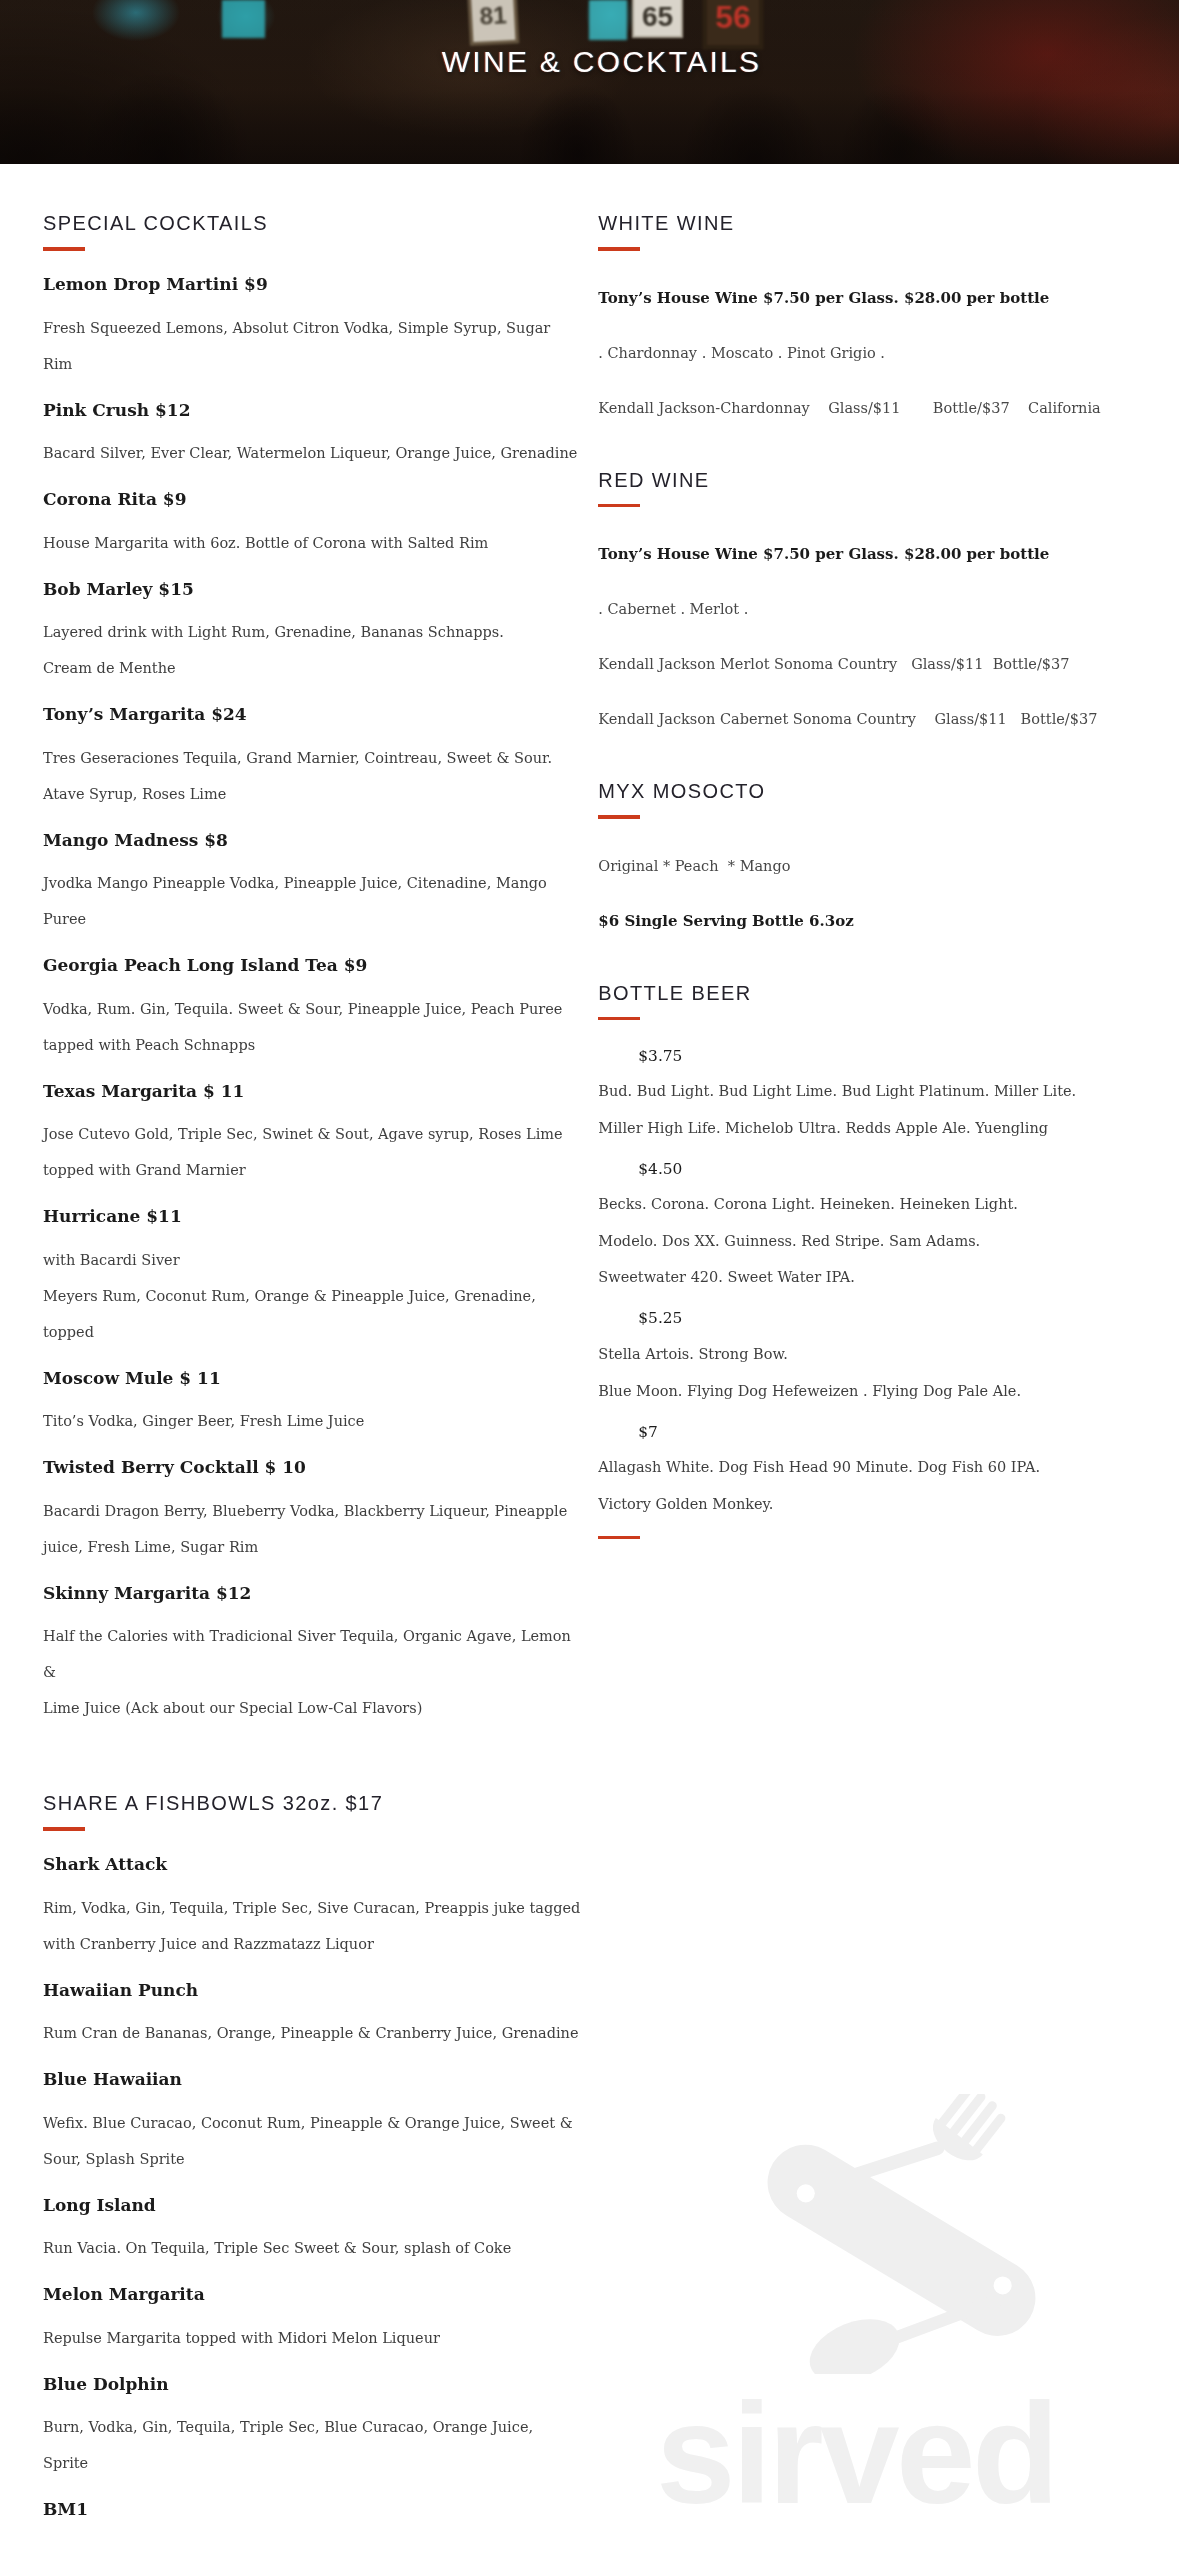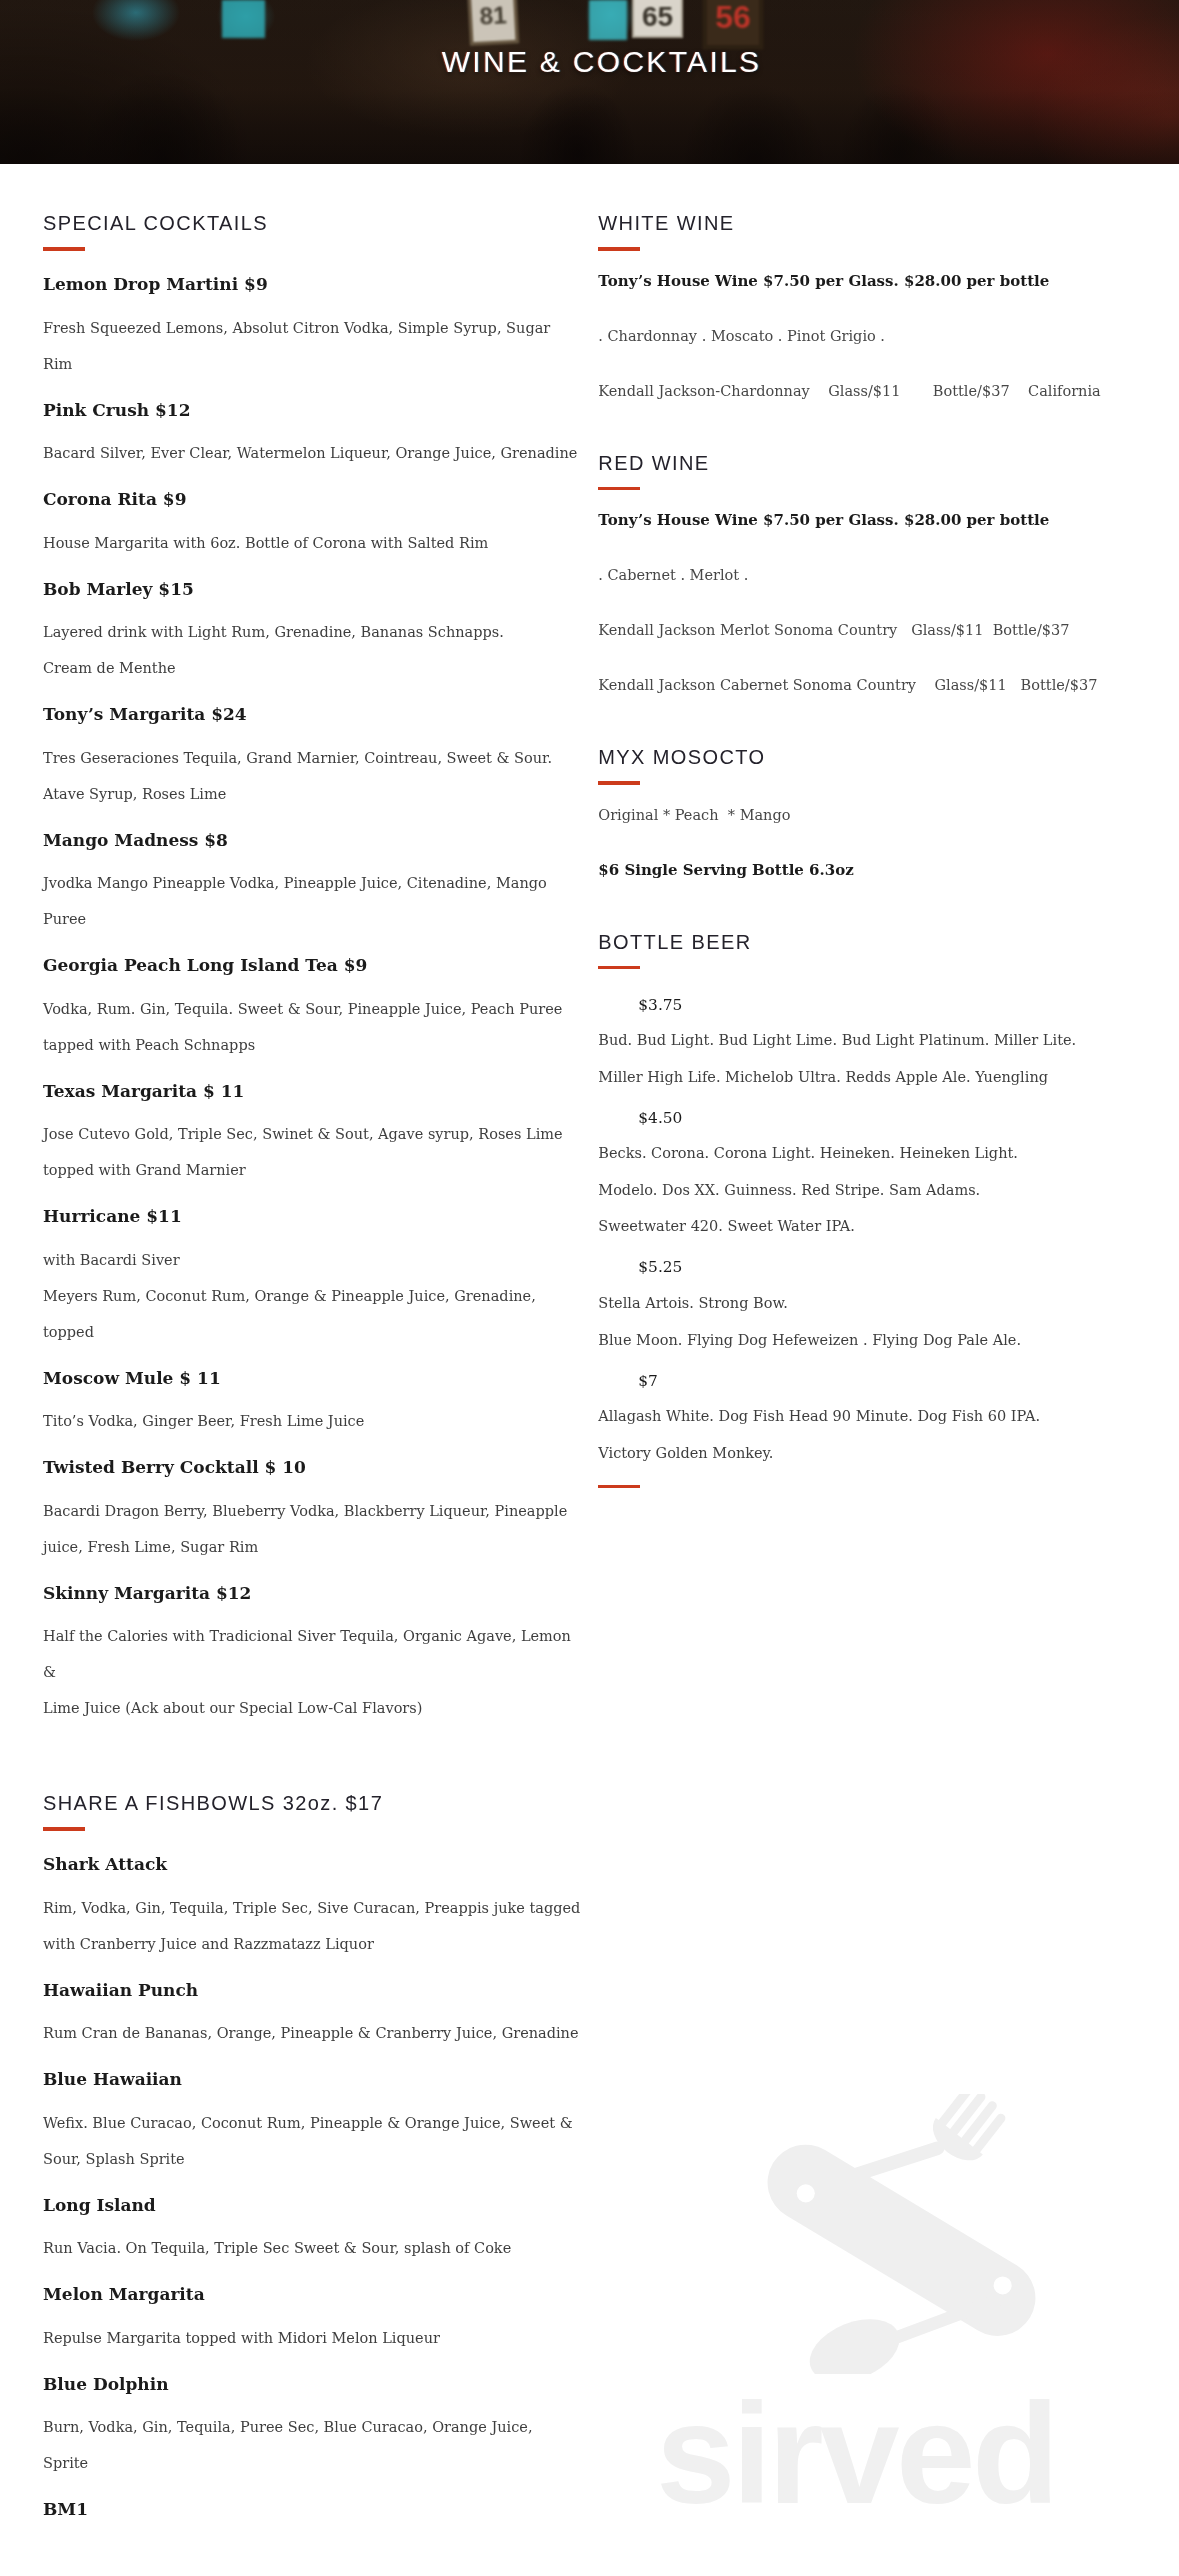--- a/index.html
+++ b/index.html
@@ -60,21 +60,21 @@
     font-size:20px;line-height:25px;letter-spacing:1.4px;color:var(--heading);
   }
   .rule{width:42px;height:3.6px;background:var(--accent-rule);margin-top:11px;}
   
   .menu-item{margin-top:22.6px;}
   .menu-item + .menu-item{margin-top:17px;}
   .item-name{margin:0 0 14.5px;font-size:17px;line-height:22px;font-weight:700;color:var(--item-name);white-space:pre-wrap;}
   .desc-line{font-size:14.5px;line-height:36px;color:var(--body-text);white-space:pre-wrap;}
   
   .wine-line{margin-top:33px;font-size:14.5px;line-height:22px;color:#474747;white-space:pre-wrap;}
-  .rule + .wine-line{margin-top:19px;}
+  .rule + .wine-line{margin-top:36px;}
   .wine-line.bold{font-weight:700;font-size:15px;color:var(--item-name);}
   .beer-group{margin-top:19px;}
   .rule + .beer-group{margin-top:24.4px;}
   .beer-price{font-size:15.4px;line-height:22px;font-weight:400;color:var(--item-name);margin-bottom:13.6px;margin-left:40px;}
   .beer-line{font-size:14.5px;line-height:22px;color:var(--body-text);margin-bottom:14.5px;white-space:pre-wrap;}
   .end-rule{margin-top:21px;}
   
   .wm-logo{position:absolute;left:766px;top:2094px;z-index:1;}
   .wm-word{
     position:absolute;left:656px;top:2382px;z-index:1;line-height:1;
@@ -233,21 +233,21 @@
         </div>
         <div class="menu-item">
           <h3 class="item-name">Melon Margarita</h3>
           <div class="item-desc">
             <div class="desc-line">Repulse Margarita topped with Midori Melon Liqueur</div>
           </div>
         </div>
         <div class="menu-item">
           <h3 class="item-name">Blue Dolphin</h3>
           <div class="item-desc">
-            <div class="desc-line">Burn, Vodka, Gin, Tequila, Puree Sec, Blue Curacao, Orange Juice, Sprite</div>
+            <div class="desc-line">Burn, Vodka, Gin, Tequila, Triple Sec, Blue Curacao, Orange Juice, Sprite</div>
           </div>
         </div>
         <div class="menu-item">
           <h3 class="item-name">BM1</h3>
         </div>
       </section>
     </div>
   <div class="col-right">
       <section class="menu-section">
         <h2 class="section-heading">WHITE WINE</h2>

